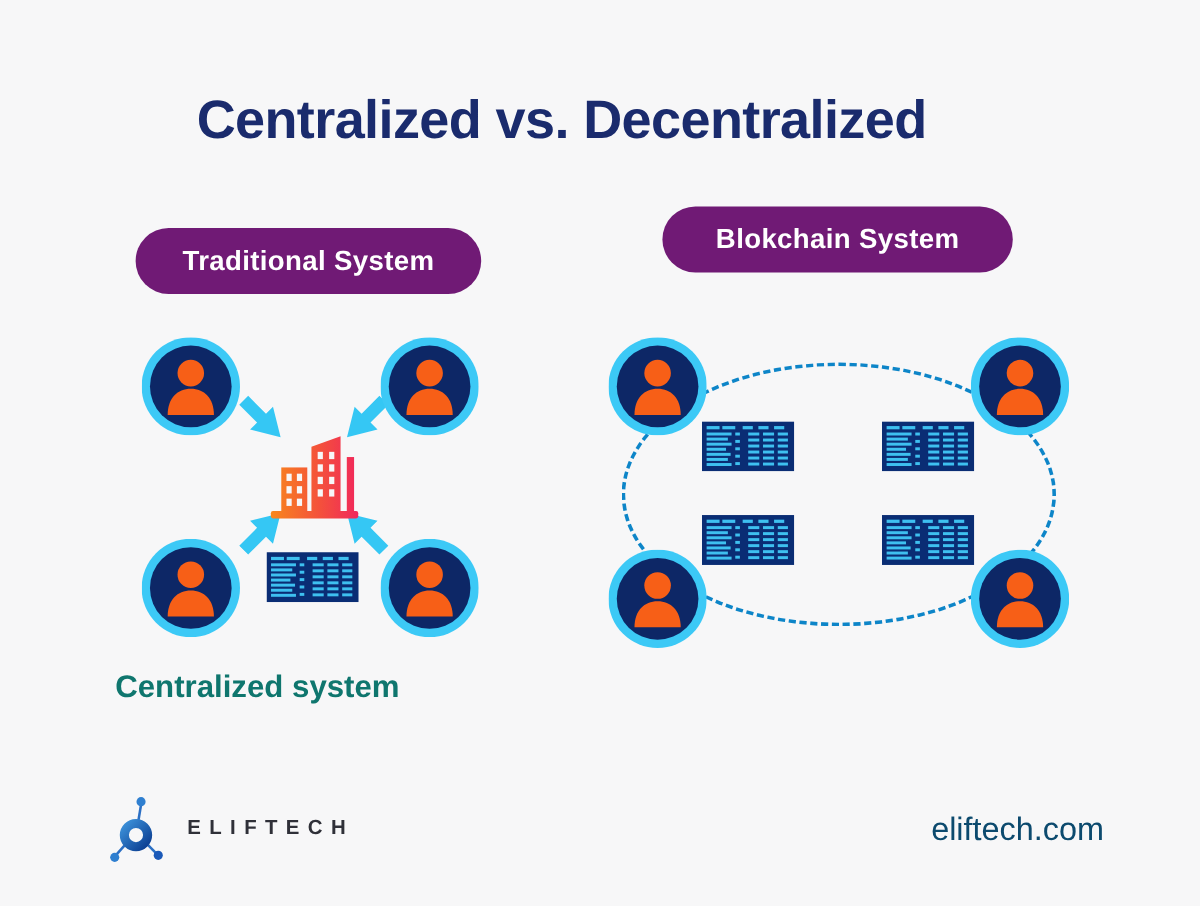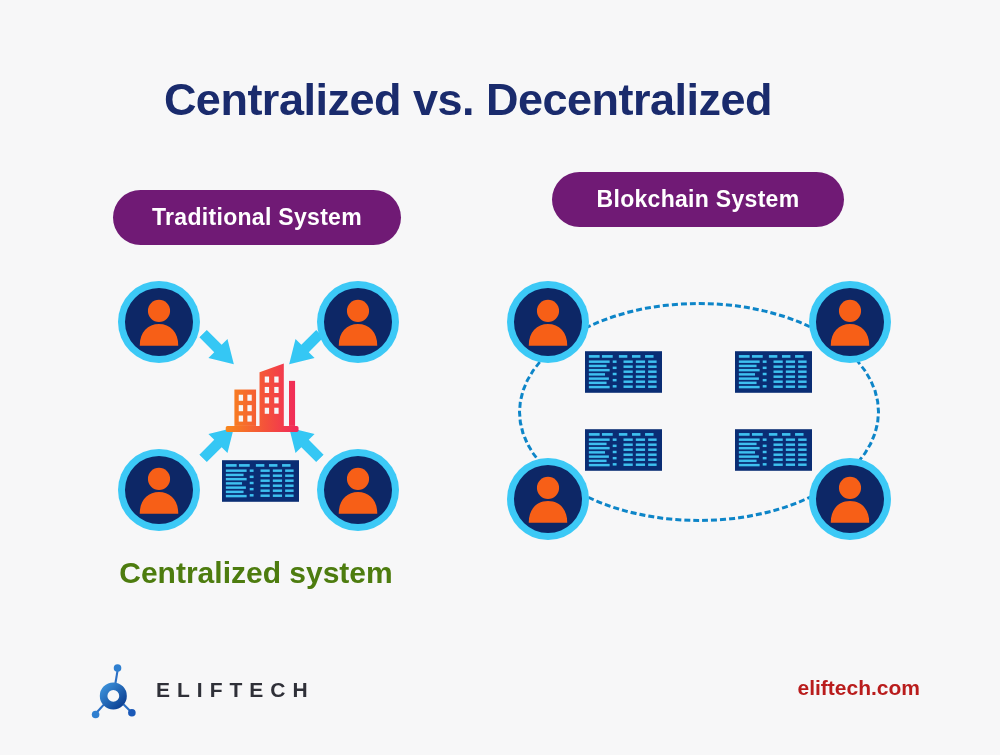--- a/index.html
+++ b/index.html
@@ -37,30 +37,30 @@
   .ledger-left{left:222px;top:460px;}
 
   
   .ellipse{position:absolute;left:518px;top:302px;width:356px;height:214px;
            border:3px dashed #0d85c8;border-radius:50%;z-index:1;}
   .av-r-tl{left:507px;top:281px;} .av-r-tr{left:809px;top:281px;}
   .av-r-bl{left:507px;top:458px;} .av-r-br{left:809px;top:458px;}
   .led-r-tl{left:585px;top:351px;} .led-r-tr{left:735px;top:351px;}
   .led-r-bl{left:585px;top:429px;} .led-r-br{left:735px;top:429px;}
 
-  .caption{position:absolute;margin:0;text-align:center;color:#4d7c0f;
-           font-size:30px;font-weight:700;line-height:29px;}
+  .caption{position:absolute;margin:0;text-align:left;color:#0f766e;
+           font-size:26px;font-weight:700;line-height:29px;}
   .caption span{display:block;}
   .caption-left{left:96px;top:558px;width:320px;}
   .caption-right{left:522px;top:562px;width:352px;}
 
   .footer-logo{position:absolute;left:88px;top:660px;display:flex;align-items:center;}
   .footer-logo svg{width:54px;height:60px;display:block;}
-  .brand{margin-left:14px;font-size:21px;font-weight:600;letter-spacing:7px;color:#2f3038;}
-  .website{position:absolute;right:80px;top:676px;font-size:21px;font-weight:700;color:#b91c1c;}
+  .brand{margin-left:14px;font-size:17px;font-weight:600;letter-spacing:7px;color:#2f3038;}
+  .website{position:absolute;right:80px;top:676px;font-size:27px;font-weight:400;color:#0c4a6e;}
 
   .hidden-defs{position:absolute;width:0;height:0;overflow:hidden;}
 </style>
 </head>
 <body>
 
 <svg class="hidden-defs" aria-hidden="true">
   <defs>
     <symbol id="sym-person" viewBox="0 0 100 100">
       <circle cx="50" cy="50" r="50" fill="#3cc9f6"></circle>

